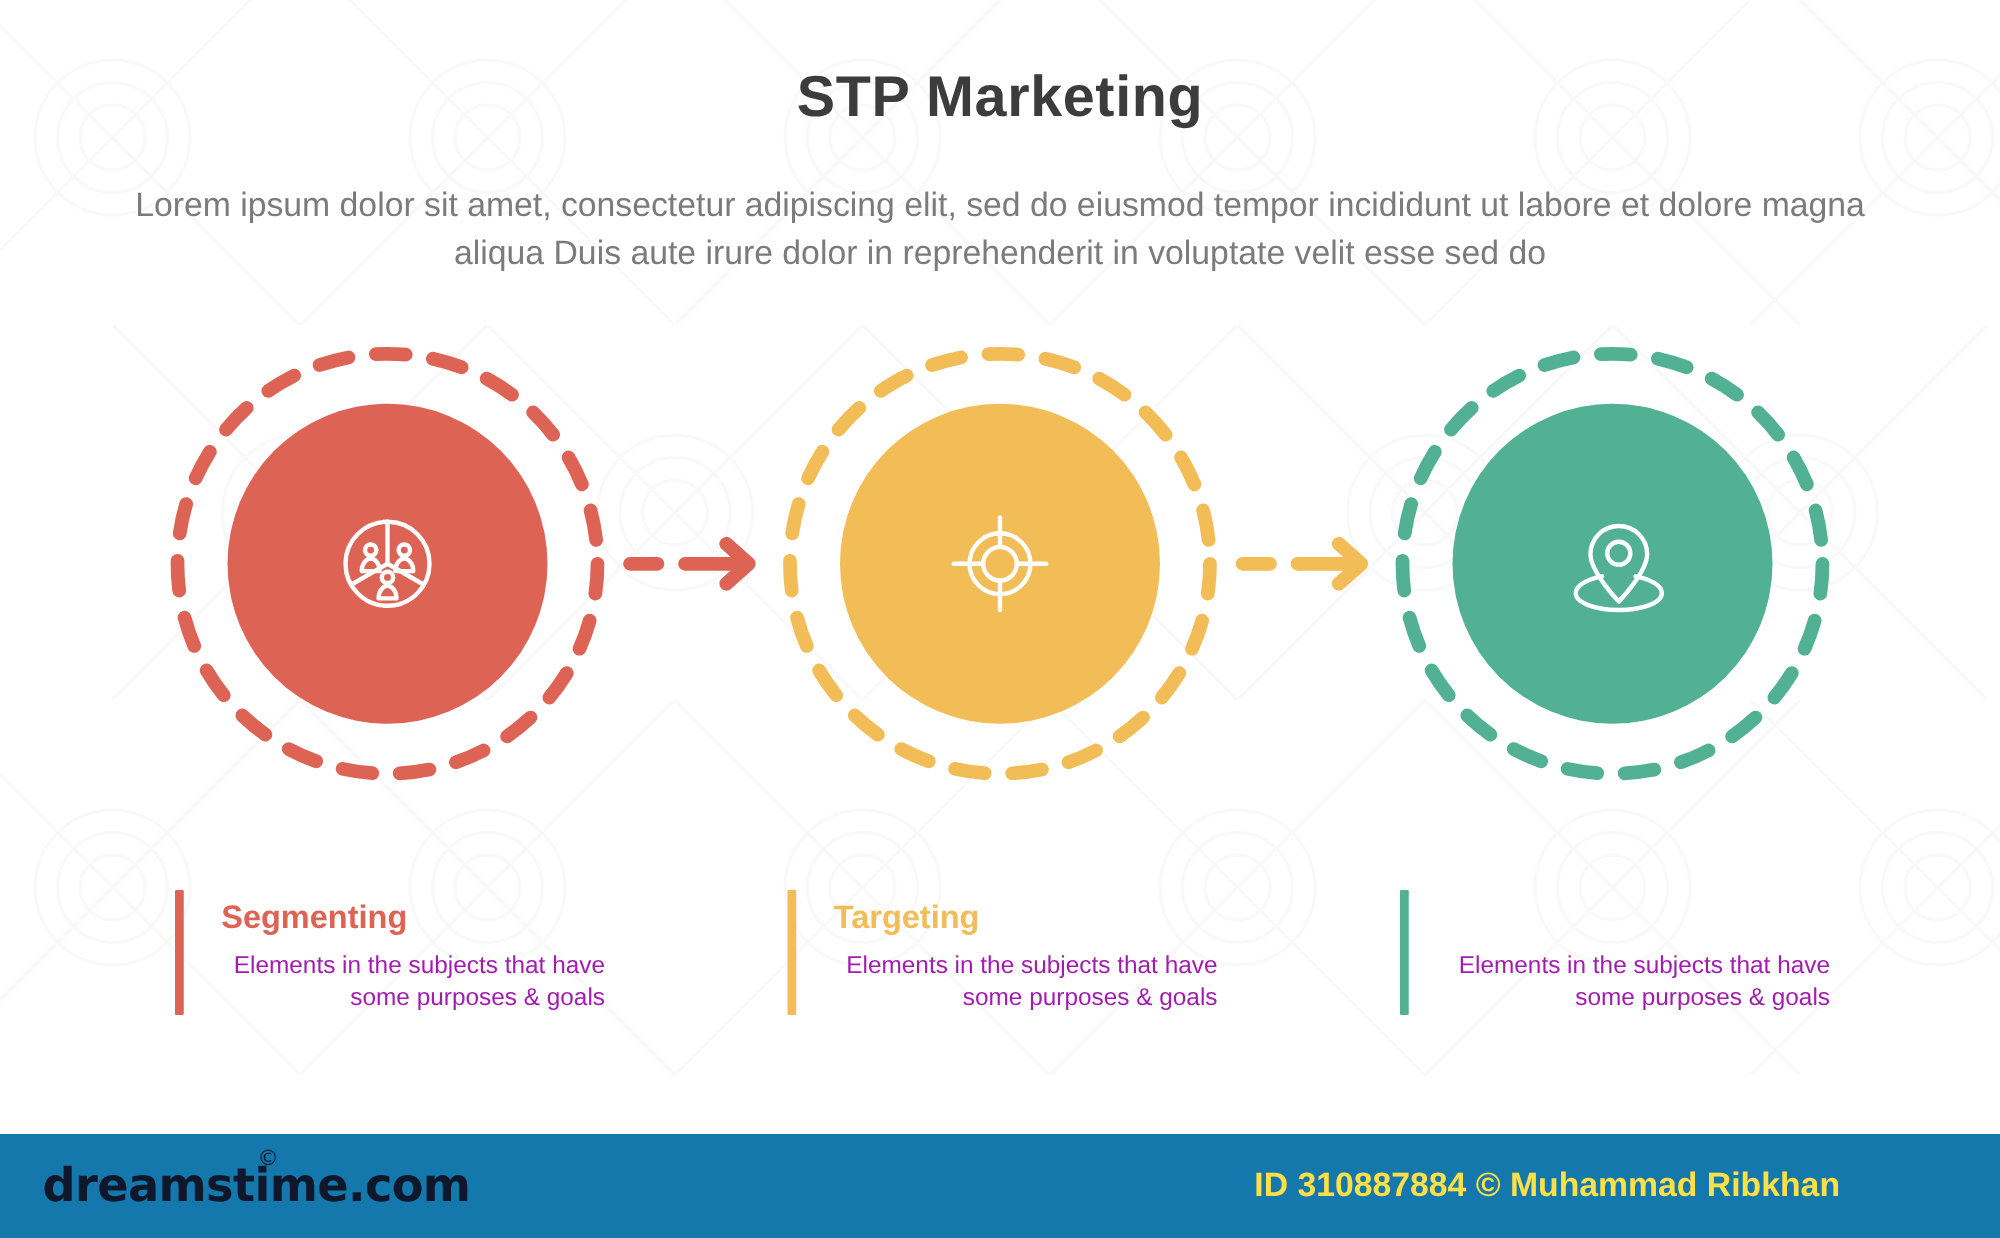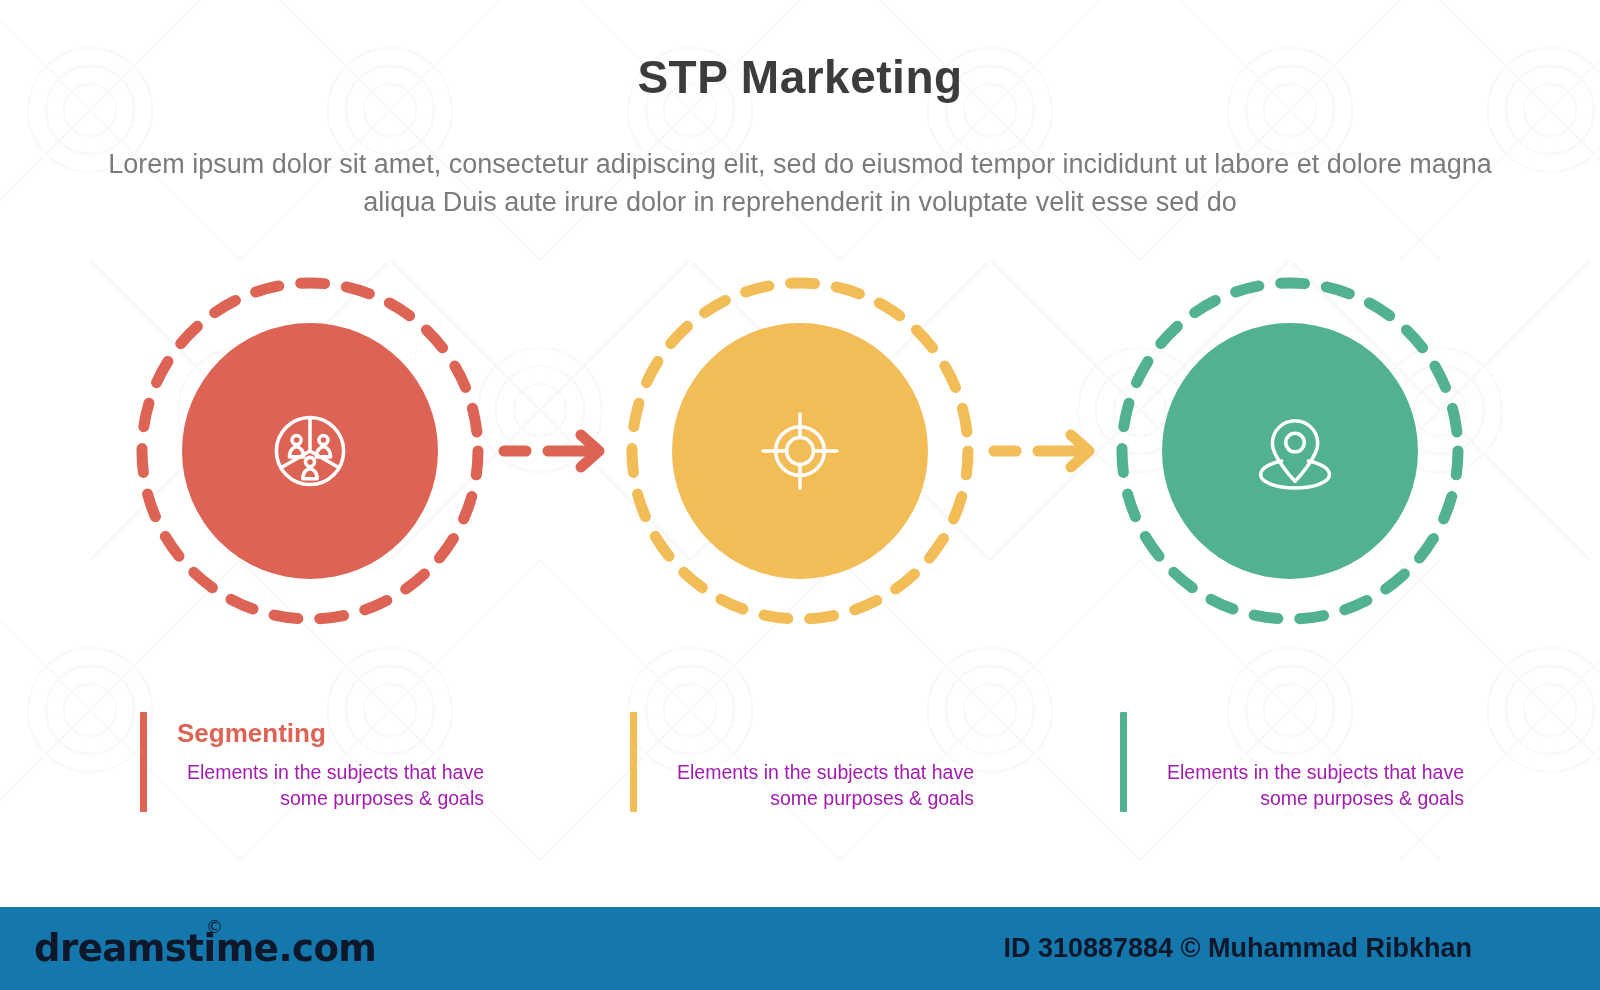--- a/index.html
+++ b/index.html
@@ -187,21 +187,21 @@
   .brand .reg {
     position: absolute;
     top: -10px;
     left: 172px;
     font-size: 17px;
     font-weight: 400;
   }
   .credit {
     font-size: 27px;
     font-weight: 700;
-    color: #0f172a;
+    color: #fde047;
     padding-right: 100px;
   }
 
   
   .watermark {
     position: absolute;
     inset: 0;
     pointer-events: none;
     opacity: 0.055;
   }
@@ -457,20 +457,21 @@
         <div class="caption-title" style="color:#dd6354;">Segmenting</div>
         <div class="caption-desc">Elements in the subjects that have  some purposes &amp; goals</div>
       </div>
     </div>
 
     <div class="caption-spacer"></div>
 
     <div class="caption">
       <div class="caption-bar" style="background:#f2bc57;"></div>
       <div class="caption-text">
+        <div class="caption-title" style="color:#f2bc57;">Targeting</div>
         <div class="caption-desc">Elements in the subjects that have  some purposes &amp; goals</div>
       </div>
     </div>
 
     <div class="caption-spacer"></div>
 
     <div class="caption">
       <div class="caption-bar" style="background:#51b192;"></div>
       <div class="caption-text">
         <div class="caption-desc">Elements in the subjects that have  some purposes &amp; goals</div>

